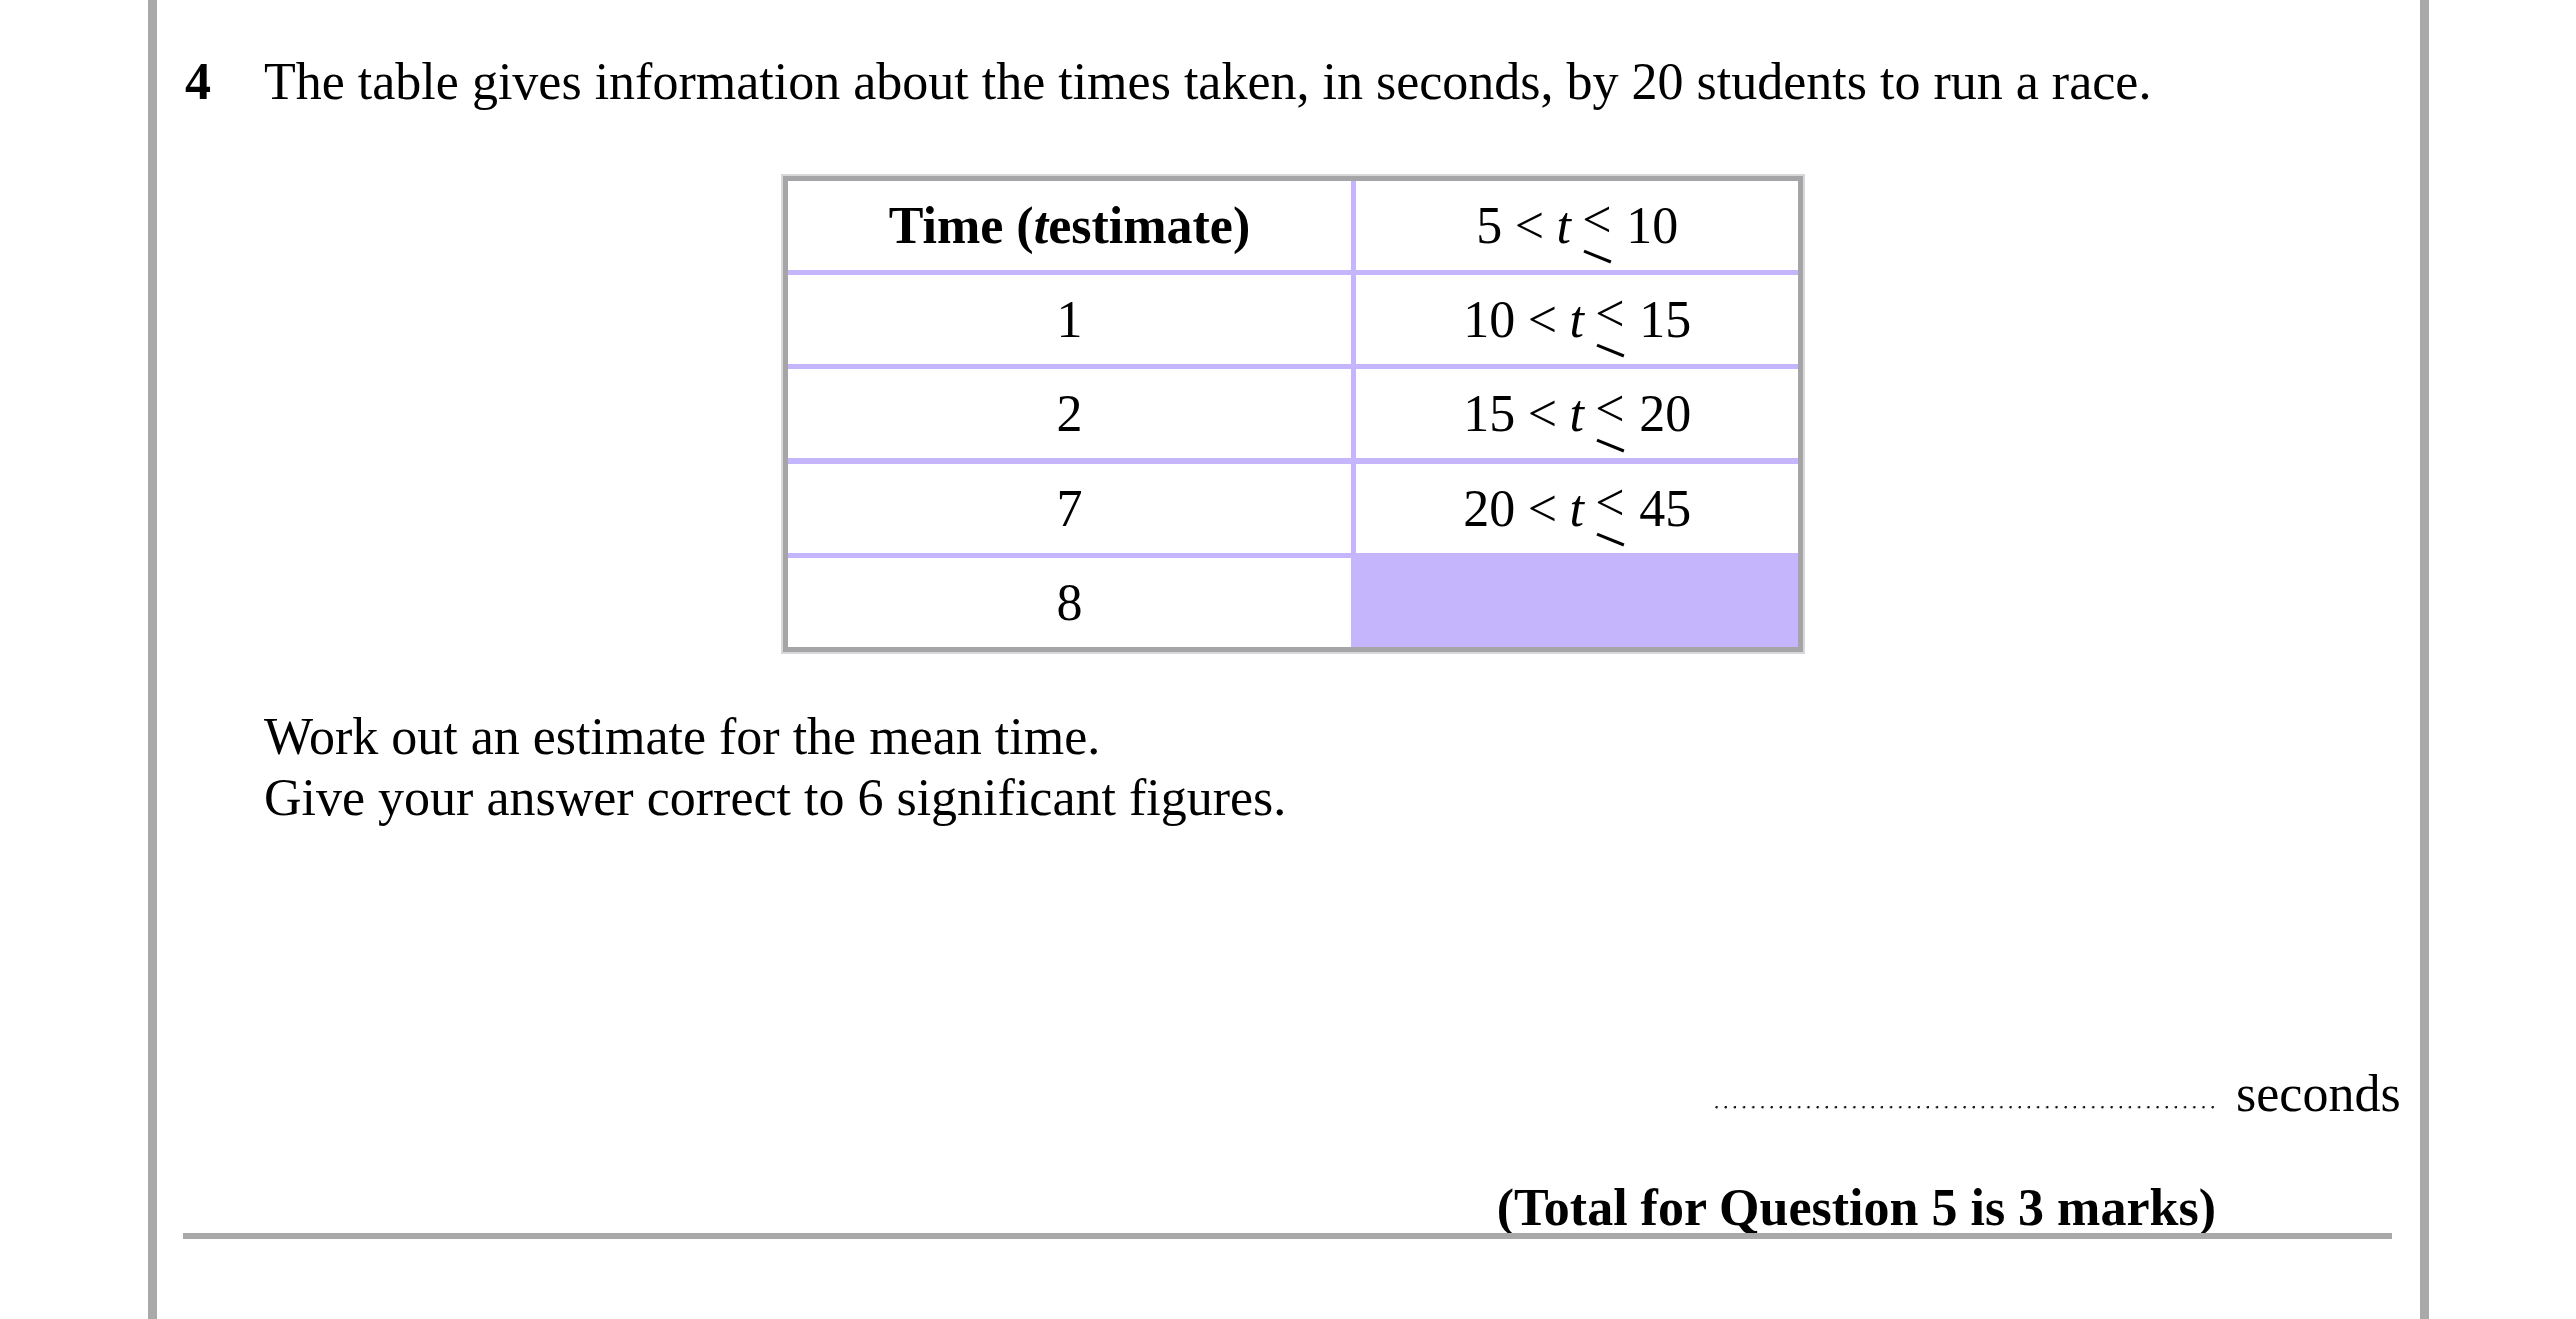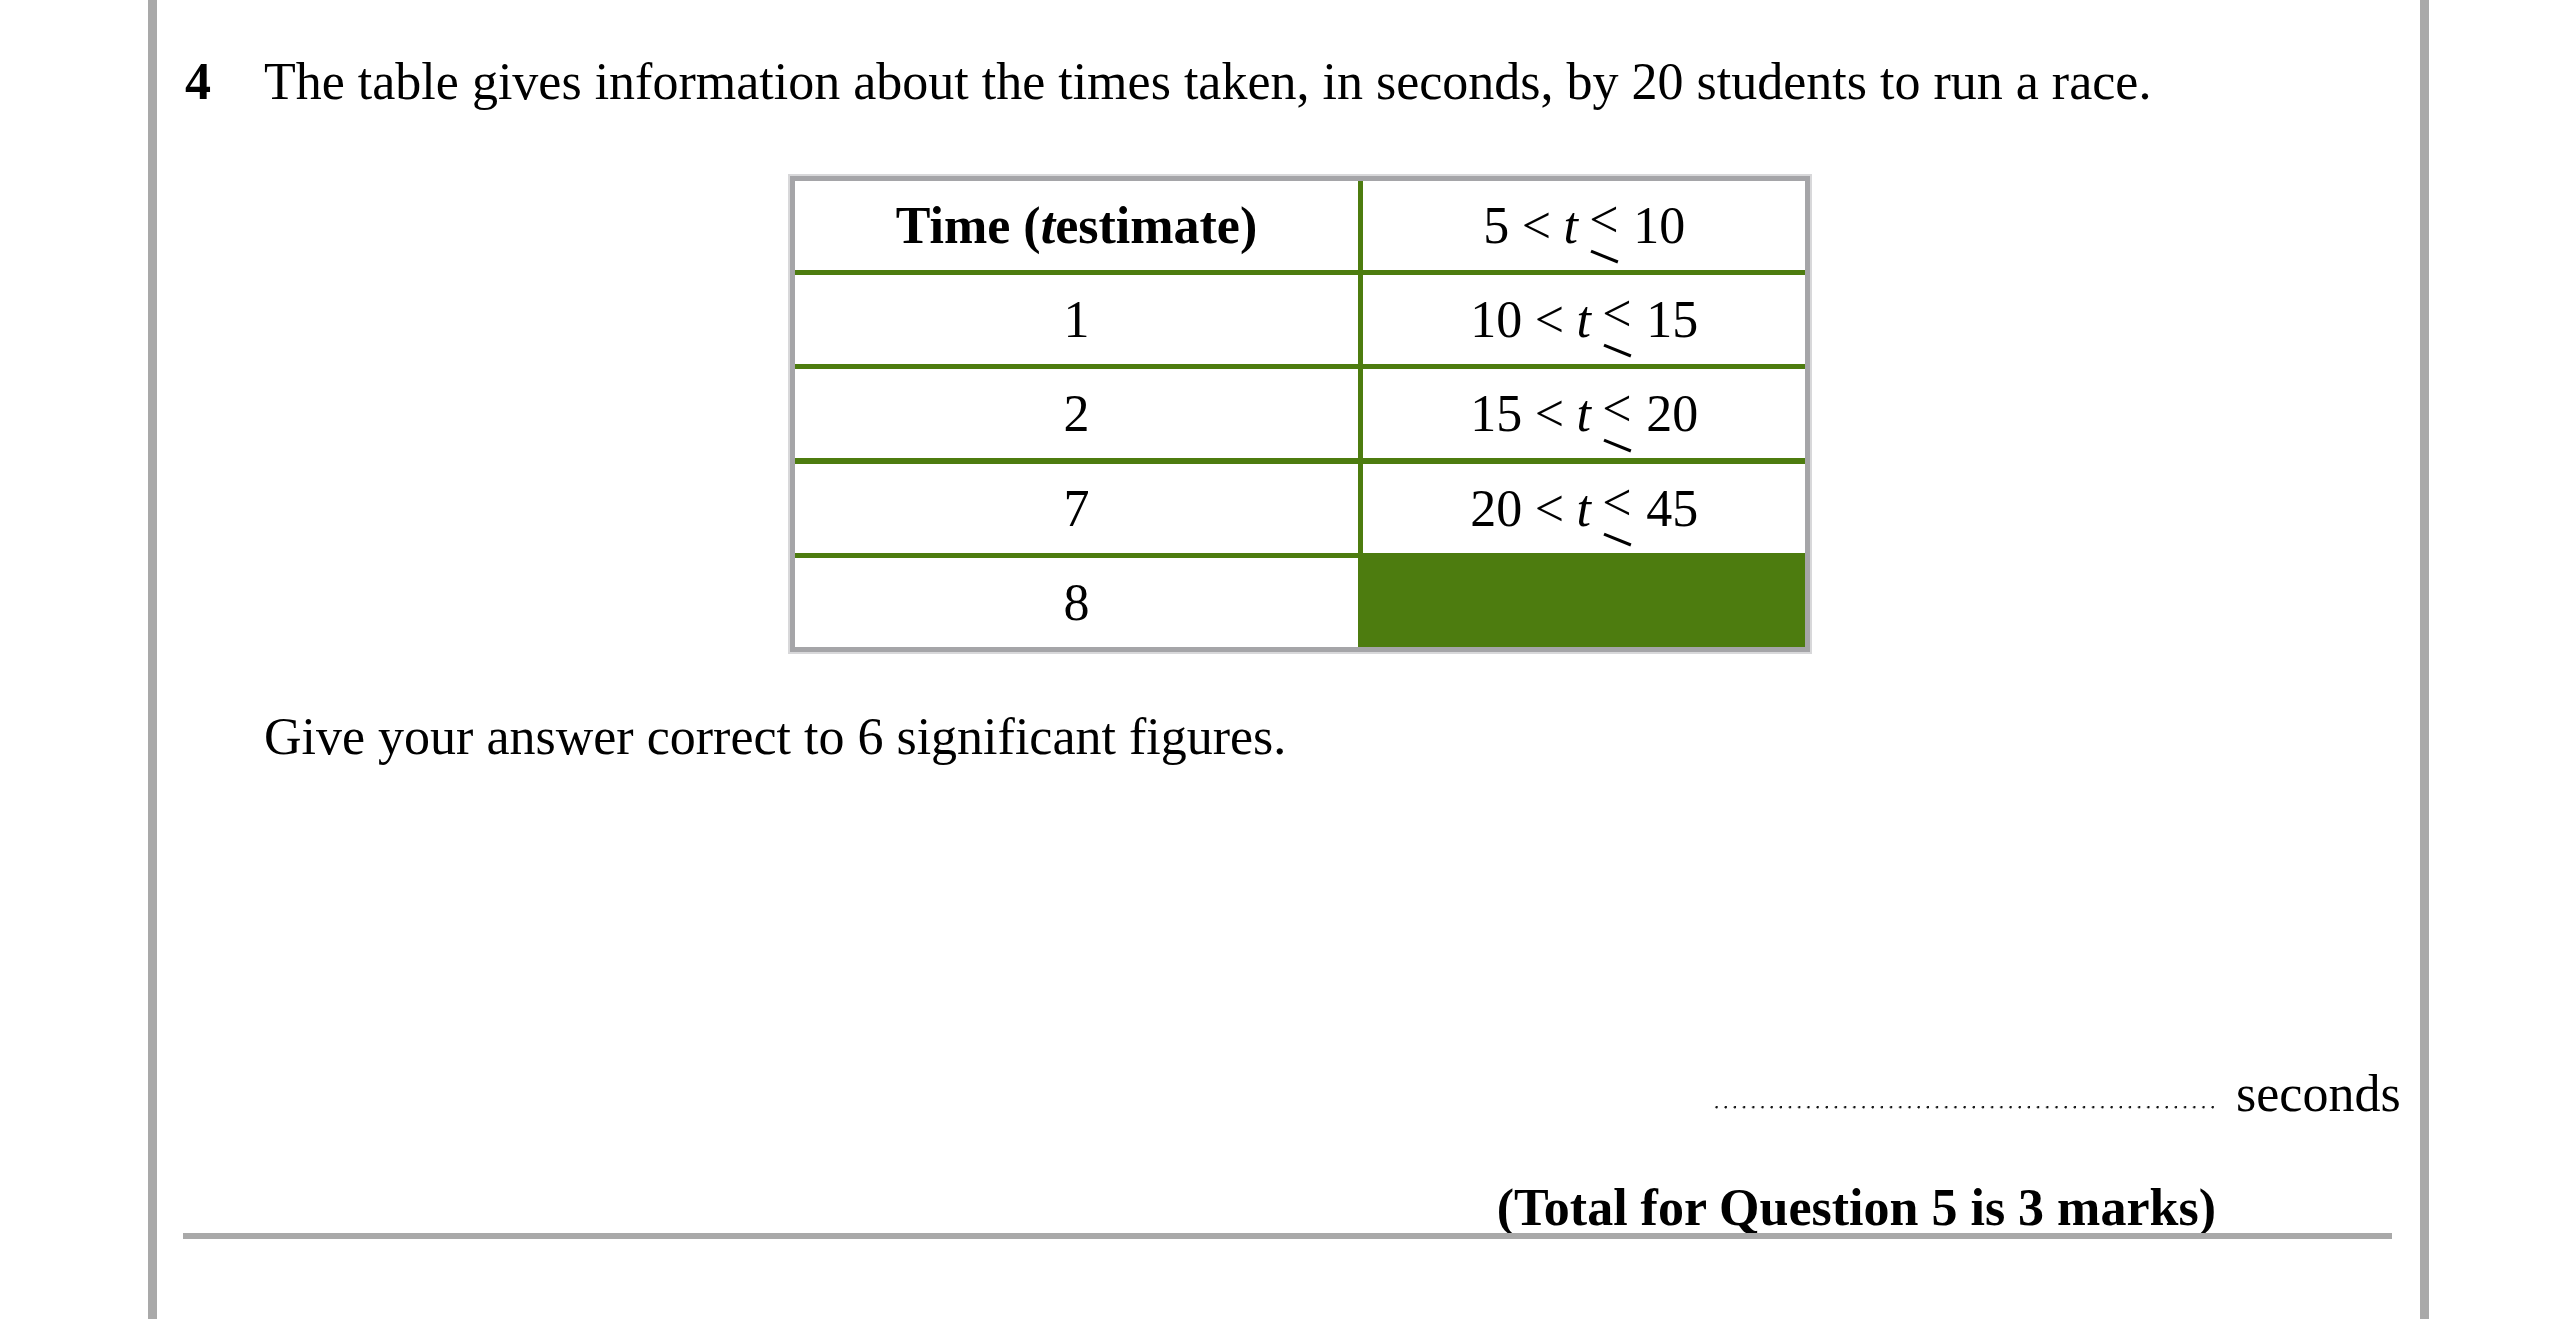--- a/index.html
+++ b/index.html
@@ -30,22 +30,21 @@
 
   
   .freq-table {
     position: absolute; left: 783px; top: 176px;
     display: grid;
     grid-template-columns: 563px 442px;
     grid-template-rows: repeat(5, 89px);
     gap: 5.2px;
     border: 5.2px solid #a5a5a8;
     outline: 2.1px solid #d8d8da;
-    background: #4d7c0f;
-    margin-left: 7px;
+    background: #c4b5fd;
   }
   .cell {
     background: #ffffff;
     display: flex; align-items: center; justify-content: center;
     font-size: 52px; white-space: nowrap;
   }
   .cell.head { font-weight: 700; }
   .ital { font-style: italic; }
   .op { margin: 0 0.24em; }
 
@@ -139,20 +138,21 @@
         <span>20</span>
         <span class="op">&lt;</span>
         <span class="ital">t</span>
         <span class="leq"><span class="lt">&lt;</span></span>
         <span>45</span>
       </div>
     <div class="cell">8</div>
   </div>
 
   <div class="instructions">
+    <div>Work out an estimate for the mean time.</div>
     <div>Give your answer correct to 6 significant figures.</div>
   </div>
 
   <div class="answer-dots"></div>
   <span class="answer-unit">seconds</span>
 
   <div class="total-marks">(Total for Question 5 is 3 marks)</div>
   <div class="bottom-rule"></div>
 
 </div>

